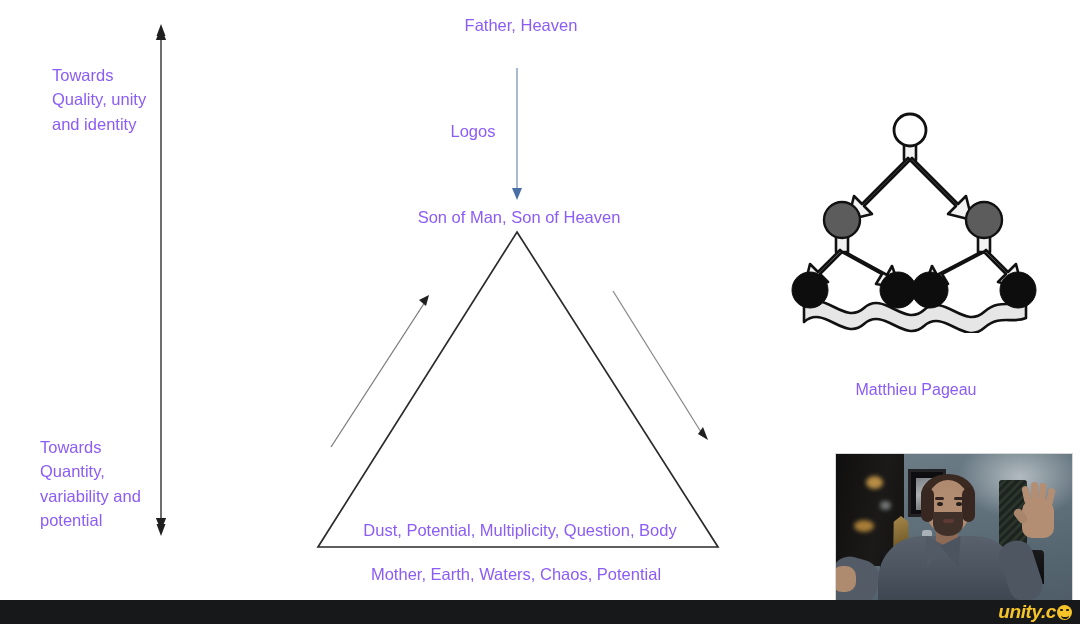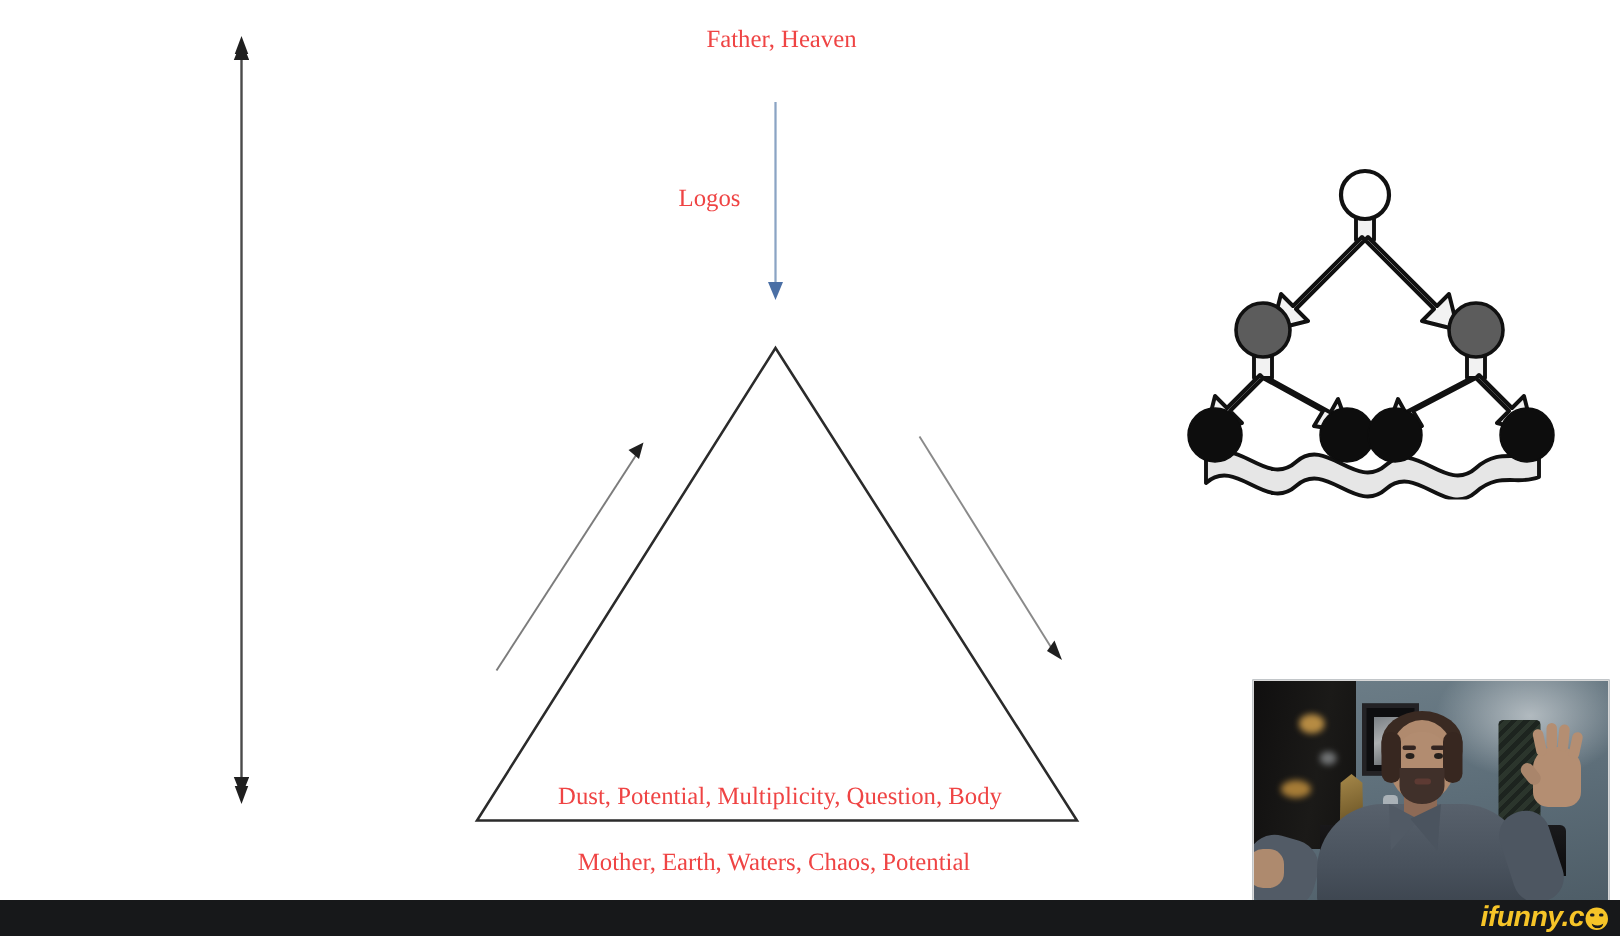--- a/index.html
+++ b/index.html
@@ -14,25 +14,24 @@
     position: relative;
     width: 1080px;
     height: 624px;
     background: #ffffff;
     overflow: hidden;
   }
 
   
   .txt {
     position: absolute;
-    color: #ef4444;
+    color: #8b5cf6;
     font-size: 16.5px;
     line-height: 1.42;
     white-space: nowrap;
-    font-family: Liberation Serif, serif;
   }
   .txt.center {
     text-align: center;
     transform: translateX(-50%);
   }
   .txt.block {
     white-space: normal;
     text-align: left;
     line-height: 1.48;
   }
@@ -317,23 +316,26 @@
     </g>
 
     <g>
       <line x1="613" y1="291" x2="701" y2="432" stroke="#8a8a8a" stroke-width="1.3"></line>
       <path d="M708,440 L698,434 L703,427 Z" fill="#1f1f1f"></path>
     </g>
   </svg>
 
   <div class="txt center" id="father-heaven">Father, Heaven</div>
   <div class="txt center" id="logos-label">Logos</div>
+  <div class="txt center" id="son-of-man">Son of Man, Son of Heaven</div>
   <div class="txt center" id="dust-line">Dust, Potential, Multiplicity, Question, Body</div>
   <div class="txt center" id="mother-line">Mother, Earth, Waters, Chaos, Potential</div>
 
+  <div class="txt block" id="towards-quality">Towards Quality, unity and identity</div>
+  <div class="txt block" id="towards-quantity">Towards Quantity, variability and potential</div>
 
   <svg id="book-figure" viewBox="0 0 250 225" xmlns="http://www.w3.org/2000/svg">
     <g stroke="#111111" stroke-width="2.6" fill="#f2f2f2" stroke-linejoin="round">
 
       <path d="M114,36 L114,52 L126,52 L126,36 Z"></path>
 
       <path d="M120,52 L74,98 L82,106 L58,112 L64,88 L72,96 L118,50 Z"></path>
 
       <path d="M120,52 L166,98 L158,106 L182,112 L176,88 L168,96 L122,50 Z"></path>
 
@@ -355,20 +357,21 @@
 
     <circle cx="120" cy="22" r="16" fill="#ffffff" stroke="#111111" stroke-width="2.8"></circle>
     <circle cx="52" cy="112" r="18" fill="#5c5c5c" stroke="#111111" stroke-width="2.4"></circle>
     <circle cx="194" cy="112" r="18" fill="#5c5c5c" stroke="#111111" stroke-width="2.4"></circle>
     <circle cx="20" cy="182" r="18" fill="#0d0d0d" stroke="#0d0d0d" stroke-width="1"></circle>
     <circle cx="108" cy="182" r="18" fill="#0d0d0d" stroke="#0d0d0d" stroke-width="1"></circle>
     <circle cx="140" cy="182" r="18" fill="#0d0d0d" stroke="#0d0d0d" stroke-width="1"></circle>
     <circle cx="228" cy="182" r="18" fill="#0d0d0d" stroke="#0d0d0d" stroke-width="1"></circle>
   </svg>
 
+  <div class="txt center" id="book-caption-2">Matthieu Pageau</div>
 
   <div id="webcam">
     <div class="cam-layer" id="cam-wall"></div>
     <div class="cam-layer" id="cam-cabinet"></div>
     <div class="cam-layer cam-glow" id="cam-glow1"></div>
     <div class="cam-layer cam-glow" id="cam-glow2"></div>
     <div class="cam-layer cam-glow" id="cam-glow3"></div>
     <div class="cam-layer" id="cam-frame"></div>
     <div class="cam-layer" id="cam-frame-inner"></div>
     <div class="cam-layer" id="cam-lantern"></div>
@@ -397,19 +400,19 @@
     <div class="cam-layer" id="cam-hand"></div>
     <div class="cam-layer cam-finger" id="cam-f1"></div>
     <div class="cam-layer cam-finger" id="cam-f2"></div>
     <div class="cam-layer cam-finger" id="cam-f3"></div>
     <div class="cam-layer cam-finger" id="cam-f4"></div>
     <div class="cam-layer" id="cam-thumb"></div>
   </div>
 
   <div id="bottom-bar"></div>
   <div id="watermark">
-    <span>ifunny.c</span>
+    <span>unity.c</span>
     <span id="watermark-smiley">
       <span id="watermark-mouth"></span>
     </span>
   </div>
 
 </div>
 
 </body></html>

